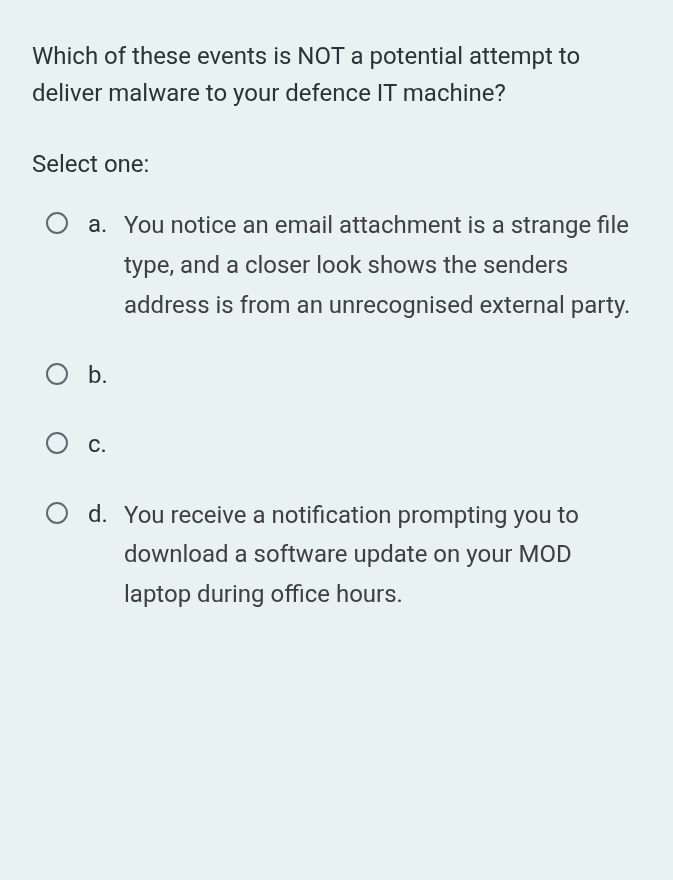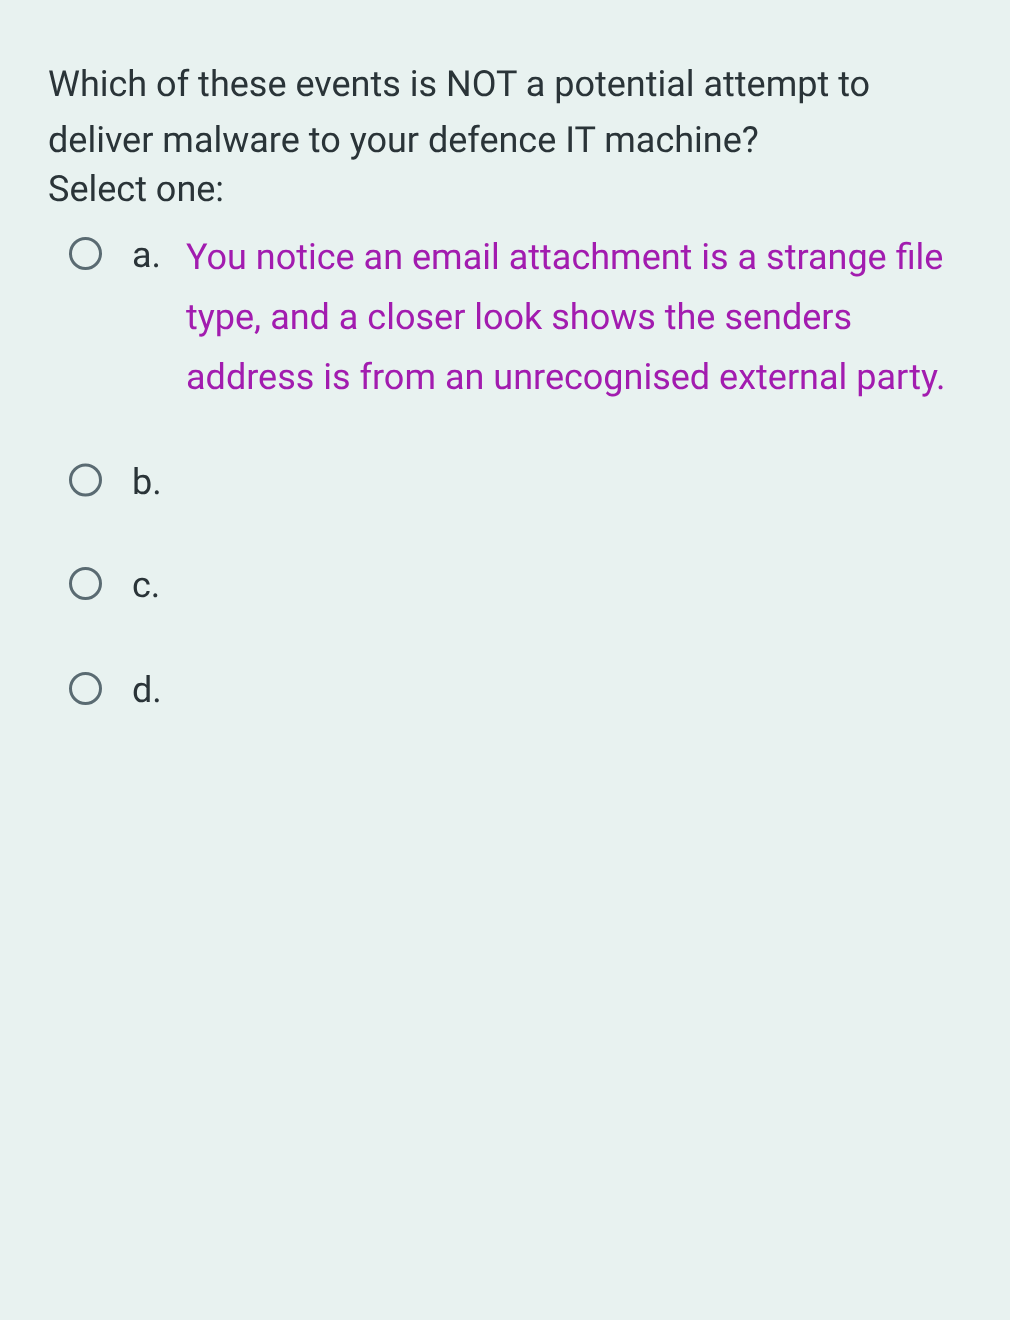--- a/index.html
+++ b/index.html
@@ -12,25 +12,26 @@
       background: #e8f2f0;
       width: 673px;
       height: 880px;
       padding: 38px 32px;
       color: #2a3438;
     }
     .question-text {
       font-size: 24px;
       line-height: 1.55;
       color: #2a3438;
+      margin-bottom: 38px;
     }
     .prompt {
       font-size: 24px;
       color: #2a3438;
-      margin-bottom: 12px;
+      margin-bottom: 28px;
     }
     .options {
       list-style: none;
     }
     .option {
       display: flex;
       align-items: flex-start;
       margin-bottom: 32px;
       padding-left: 14px;
     }
@@ -47,21 +48,21 @@
     }
     .option-letter {
       flex-shrink: 0;
       width: 36px;
       font-size: 24px;
       color: #2a3438;
       line-height: 1.55;
     }
     .option-text {
       font-size: 24px;
-      color: #a21caf;
+      color: #404040;
       line-height: 1.65;
       flex: 1;
     }
   </style>
 </head>
 <body>
 
 <div class="question-text">Which of these events is NOT a potential attempt to deliver malware to your defence IT machine?</div>
 
 <div class="prompt">Select one:</div>
@@ -76,14 +77,15 @@
     <span class="radio"></span>
     <span class="option-letter">b.</span>
   </li>
   <li class="option">
     <span class="radio"></span>
     <span class="option-letter">c.</span>
   </li>
   <li class="option">
     <span class="radio"></span>
     <span class="option-letter">d.</span>
+    <span class="option-text">You receive a notification prompting you to download a software update on your MOD laptop during office hours.</span>
   </li>
 </ul>
 
 </body></html>

